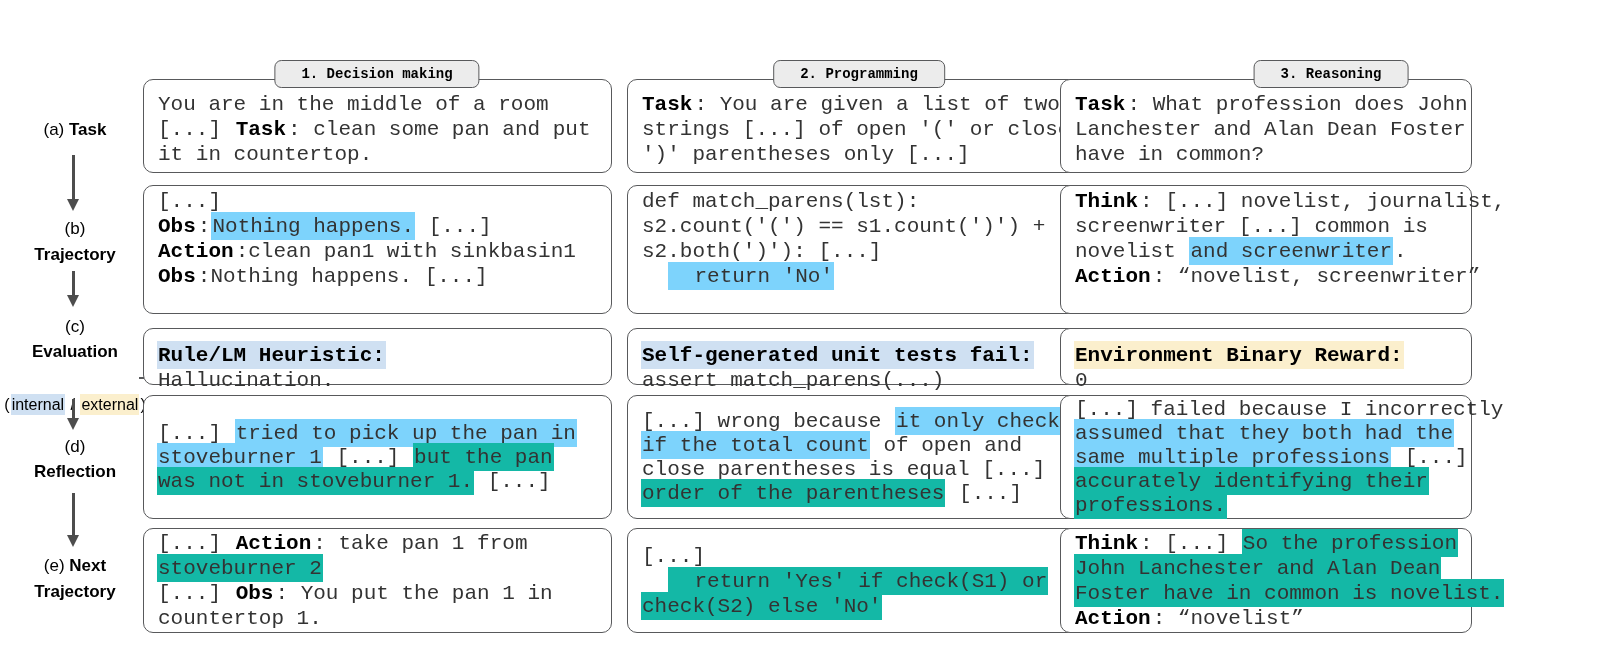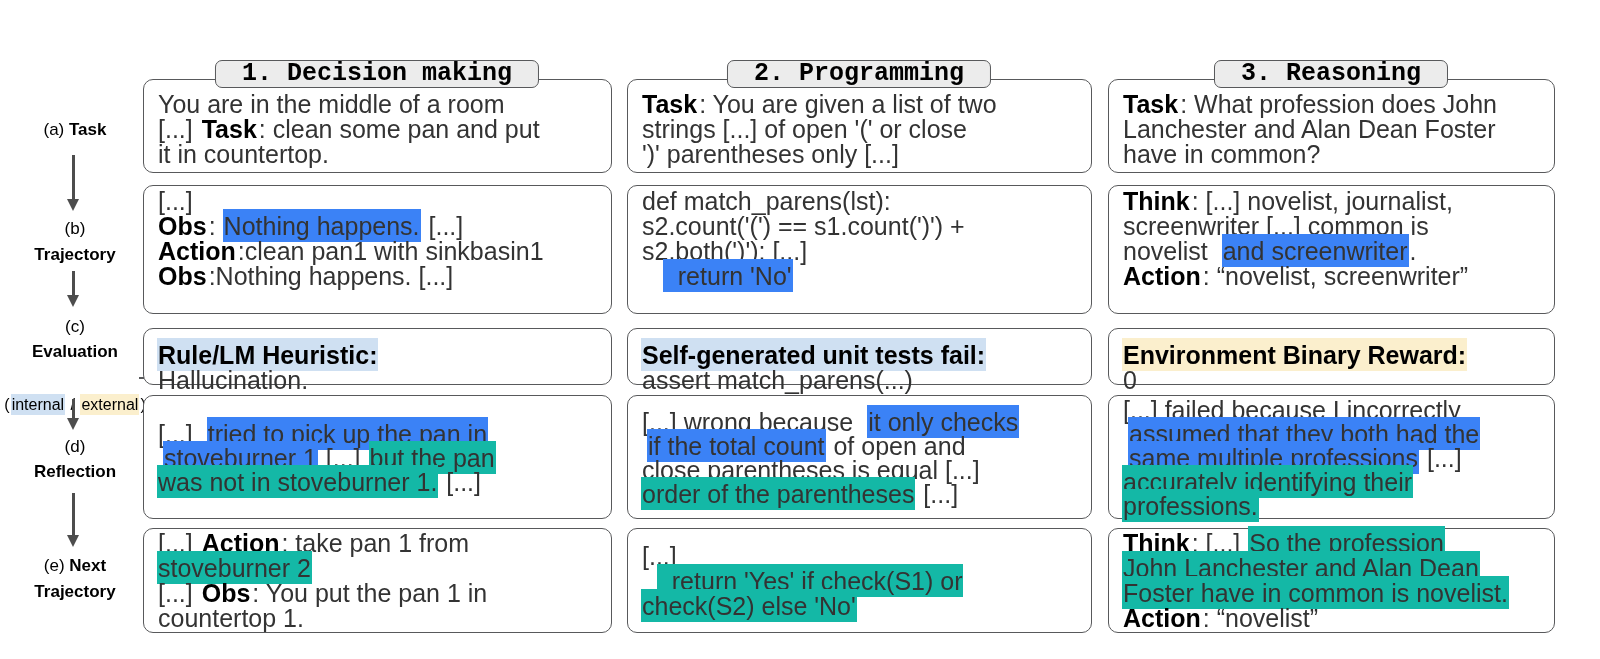--- a/index.html
+++ b/index.html
@@ -17,37 +17,37 @@
   .arrow{position:absolute;left:72px;width:3px;background:#4d4d4d;}
   .arrow::after{content:"";position:absolute;bottom:-11px;left:-5px;width:0;height:0;
                 border-left:6.5px solid transparent;border-right:6.5px solid transparent;
                 border-top:12px solid #4d4d4d;}
   .connector{position:absolute;height:2px;background:#58595b;}
 
   
   .tab{position:absolute;top:60px;height:26px;transform:translateX(-50%);
        background:#ececec;border:1.5px solid #58595b;border-radius:7px;
        font-family:"Liberation Mono","DejaVu Sans Mono",monospace;font-weight:bold;
-       font-size:25px;line-height:26px;color:#000;padding:0 26px;white-space:nowrap;z-index:3;}
+       font-size:14px;line-height:26px;color:#000;padding:0 26px;white-space:nowrap;z-index:3;}
 
   
   .box{position:absolute;background:#fff;border:1.5px solid #58595b;border-radius:10px;
-       font-family:Liberation Sans, sans-serif;font-size:25px;color:#333;
+       font-family:Liberation Mono, monospace;font-size:21px;color:#333;
        padding-left:13px;padding-right:6px;box-sizing:border-box;z-index:1;}
   .line{white-space:pre;line-height:25px;}
   .b{font-weight:bold;color:#000;}
-  .h-red{background:#3b82f6;margin-left:6px;}
+  .h-red{background:#7dd3fc;}
   .h-green{background:#14b8a6;}
   .h-blue{background:#cfe0f2;}
   .h-yellow{background:#fbefcd;}
   .box span{padding:2.5px 1px;}
 
   .c1{left:143px;width:469px;}
   .c2{left:627px;width:465px;}
-  .c3{left:1108px;width:447px;}
+  .c3{left:1060px;width:412px;}
   .r-task{top:79px;height:94px;padding-top:11px;}
   .r-traj{top:185px;height:129px;padding-top:2px;}
   .r-eval{top:328px;height:57px;padding-top:13px;}
   .r-refl{top:395px;height:124px;display:flex;flex-direction:column;justify-content:center;}
   .r-refl .line{line-height:24px;}
   .r-next{top:528px;height:105px;display:flex;flex-direction:column;justify-content:center;}
 </style>
 </head>
 <body>
 

